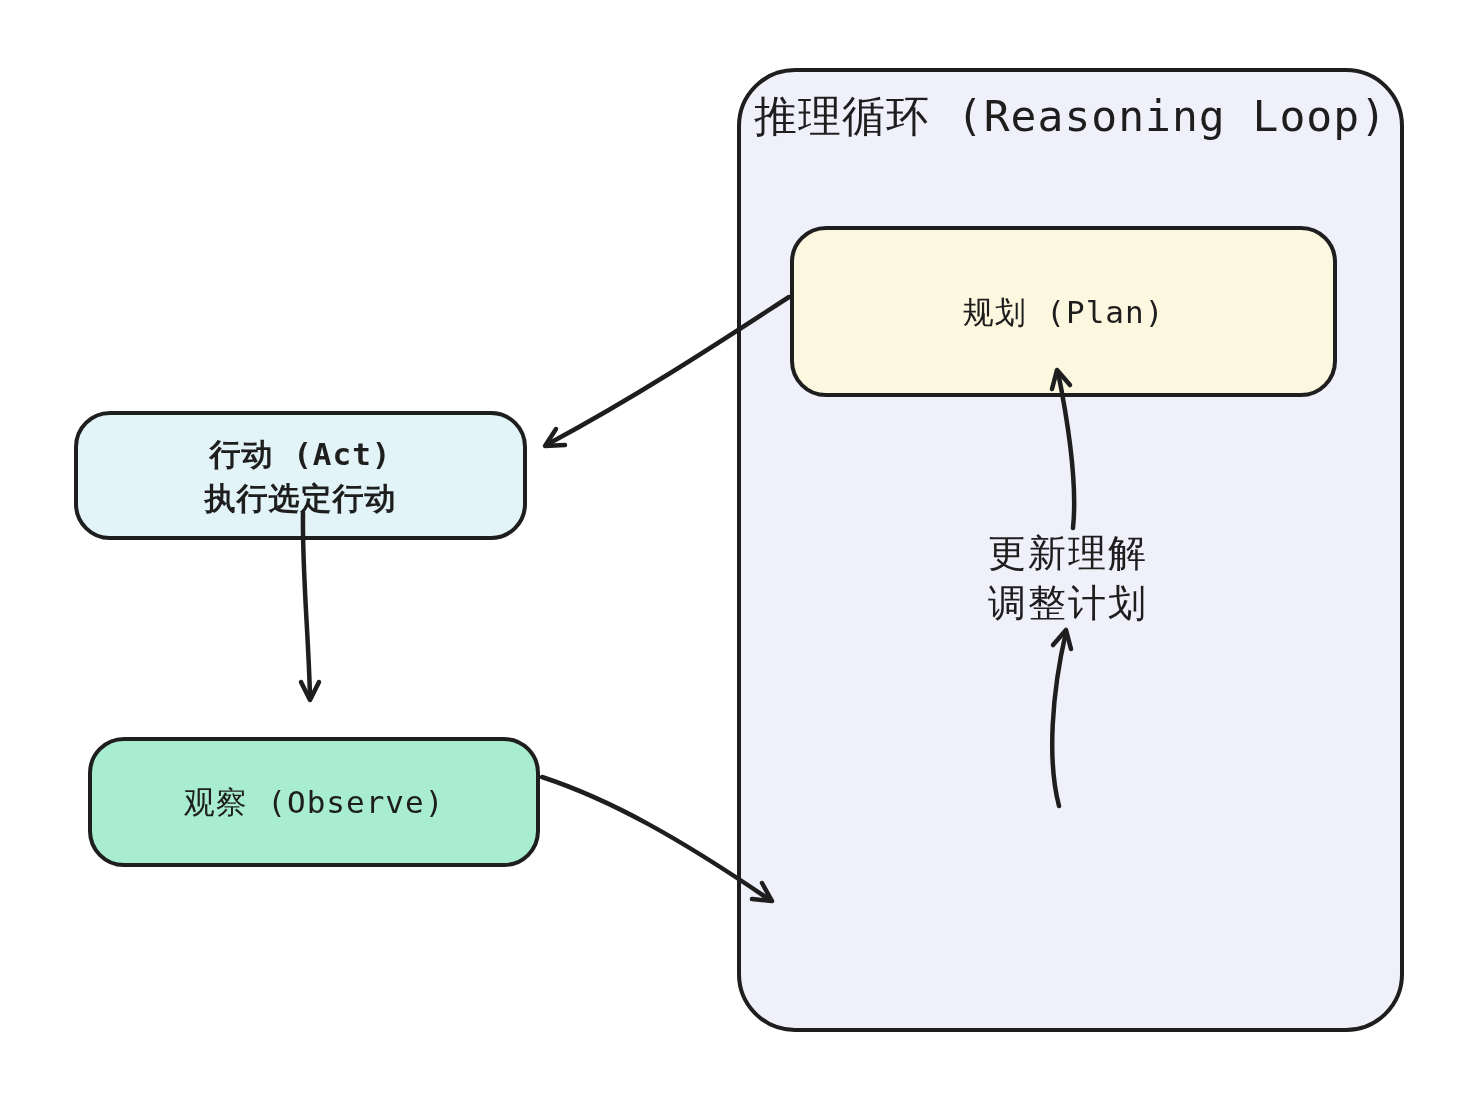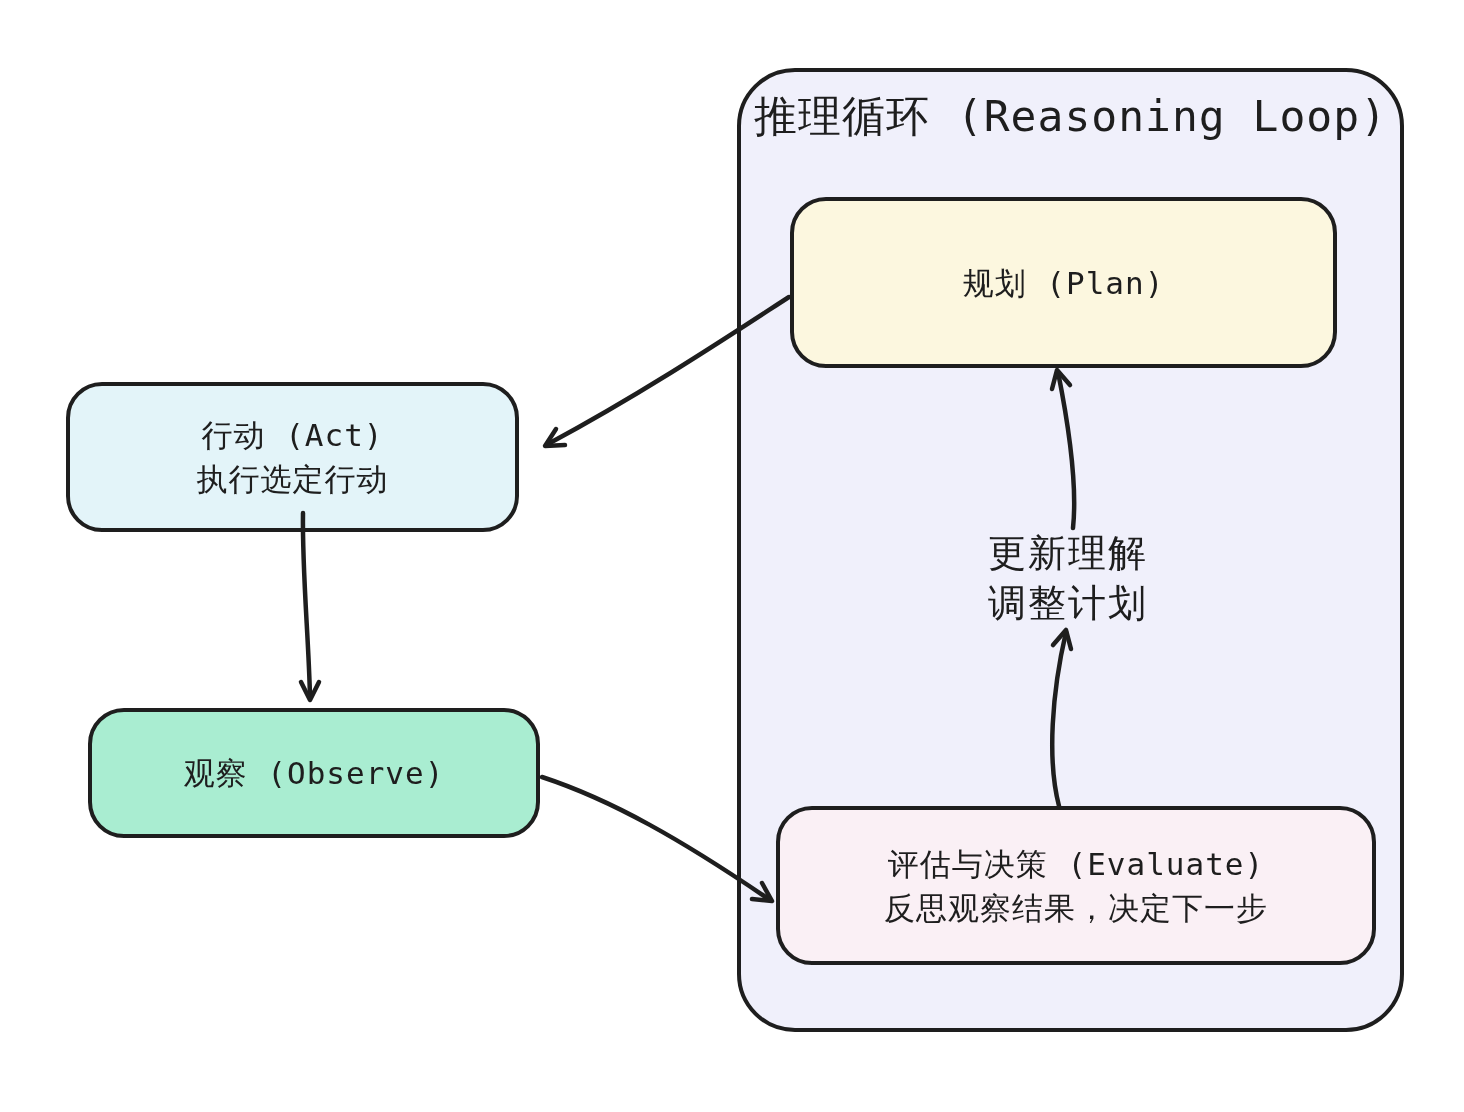--- a/index.html
+++ b/index.html
@@ -45,23 +45,24 @@
     box-sizing: border-box;
     display: flex;
     flex-direction: column;
     justify-content: center;
     align-items: center;
     text-align: center;
     font-size: 31px;
     line-height: 44px;
     letter-spacing: 1px;
     white-space: nowrap;
+    margin-top: 29px;
   }
   .node-plan     { left: 790px; top: 197px; width: 547px; height: 171px; }
-  .node-act      { left:  66px; top: 382px; width: 453px; height: 150px; }
+  .node-act      { left:  74px; top: 382px; width: 453px; height: 129px; font-weight: bold; }
   .node-observe  { left:  88px; top: 708px; width: 452px; height: 130px; }
   .node-evaluate { left: 776px; top: 806px; width: 600px; height: 159px; }
   .loop-label {
     position: absolute;
     left: 918px;
     top: 528px;
     width: 300px;
     text-align: center;
     font-size: 38px;
     line-height: 50px;
@@ -97,24 +98,20 @@
 
   <div class="node node-act" style="background-color: rgb(227, 244, 249);">
     <div>行动 (Act)</div>
     <div>执行选定行动</div>
   </div>
 
   <div class="node node-observe" style="background-color: rgb(169, 237, 209);">
     <div>观察 (Observe)</div>
   </div>
 
-  <div class="node node-evaluate" style="background-color: rgb(250, 240, 245);">
-    <div>评估与决策 (Evaluate)</div>
-    <div>反思观察结果，决定下一步</div>
-  </div>
 
   <div class="loop-label">
     <div>更新理解</div>
     <div>调整计划</div>
   </div>
 
   <svg class="arrows" viewBox="0 0 1464 1112" aria-hidden="true">
 
     <g>
       <path d="M 789 297 C 735 332, 645 392, 548 444"></path>

